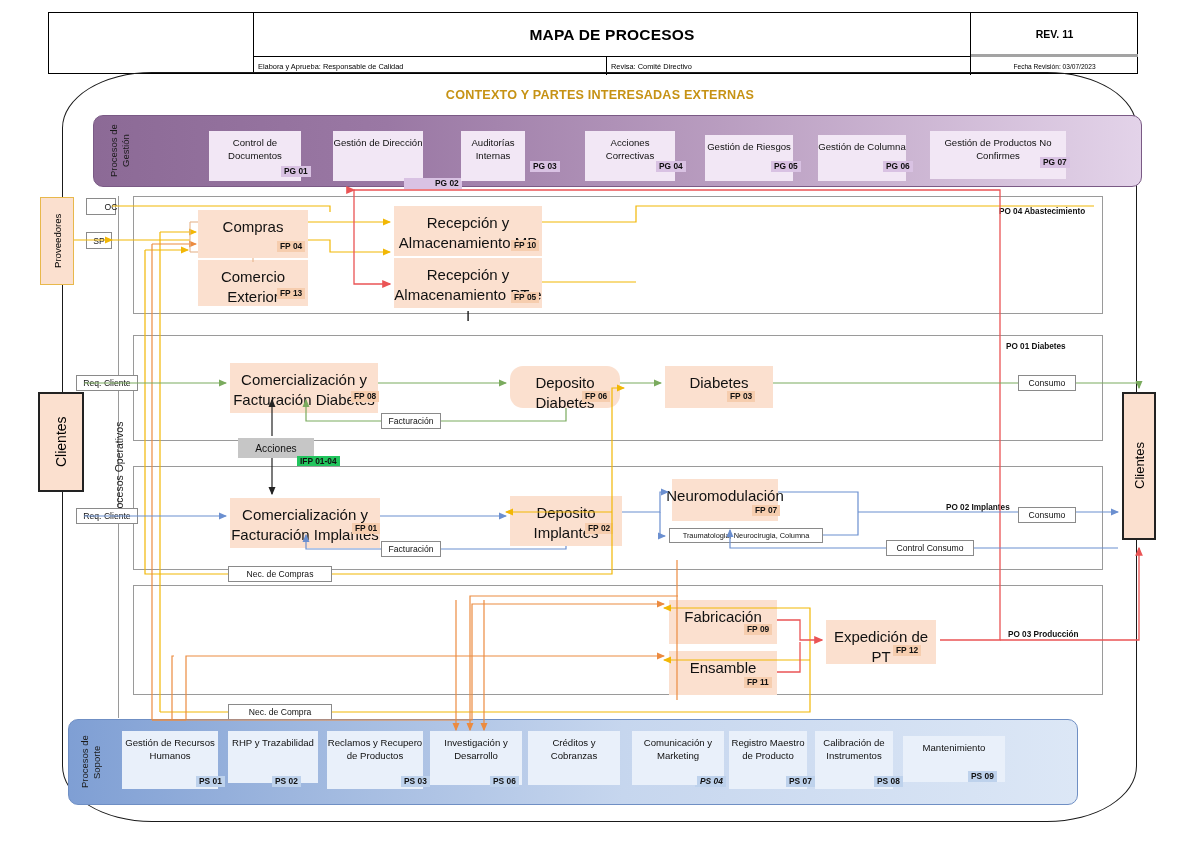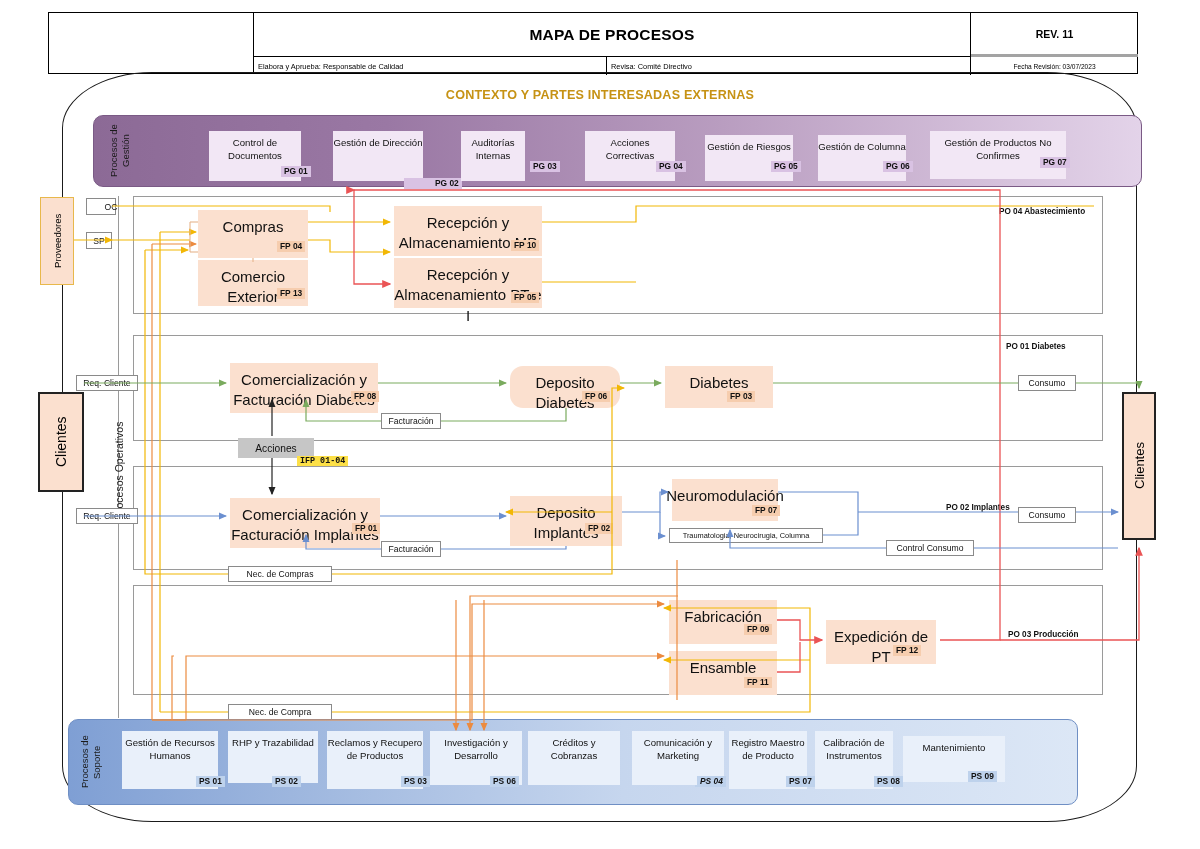--- a/index.html
+++ b/index.html
@@ -43,21 +43,21 @@
 
   
   .chip{position:absolute;box-sizing:border-box;display:flex;align-items:flex-start;justify-content:center;
         text-align:center;padding-top:6px;line-height:1.32;}
   .chip-g{background:#f2e7f5;font-size:9.6px;color:#111;}
   .chip-s{background:#e9f0fa;font-size:9.6px;color:#111;}
   .code{position:absolute;font-size:8.4px;font-weight:bold;padding:1px 3px;line-height:1.1;}
   .code-g{background:#d9c2e3;color:#111;}
   .code-s{background:#bed2ec;color:#111;}
   .code-o{background:#f6cdae;color:#111;}
-  .code-gray{background:#fde047;color:#111;font-family:Liberation Mono, monospace;}
+  .code-gray{background:#22c55e;color:#111;}
 
   
   .vlabel-op{left:108px;top:390px;width:22px;height:160px;font-size:10.5px;color:#222;}
   .op-sep{position:absolute;left:118px;top:196px;width:1px;height:522px;background:#9a9a9a;}
 
   .po-box{position:absolute;border:1.3px solid #9a9a9a;box-sizing:border-box;background:transparent;}
   .po-label{position:absolute;font-size:8.2px;font-weight:bold;color:#111;}
 
   .obox{position:absolute;background:#fbe0cf;box-sizing:border-box;display:flex;align-items:flex-start;
         justify-content:center;text-align:center;padding-top:7px;font-size:15px;color:#111;line-height:1.35;}

